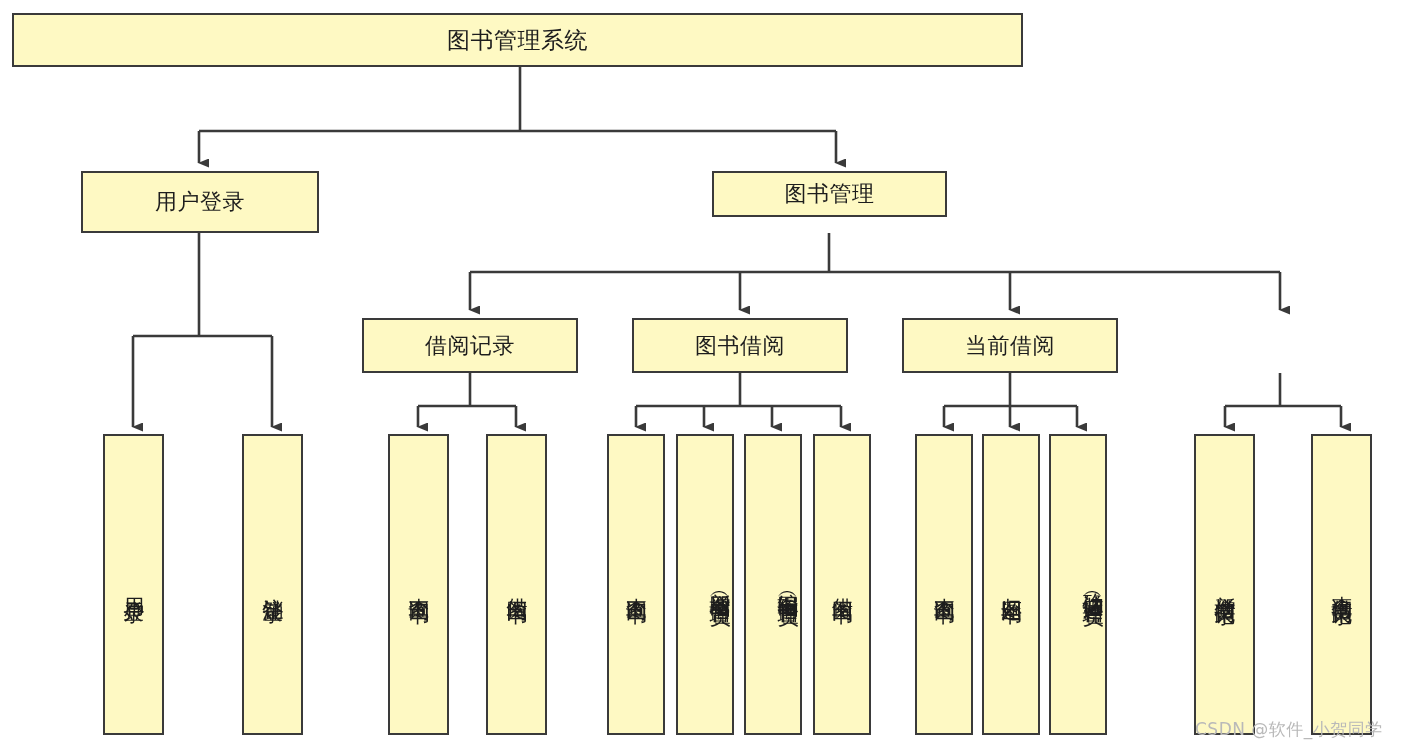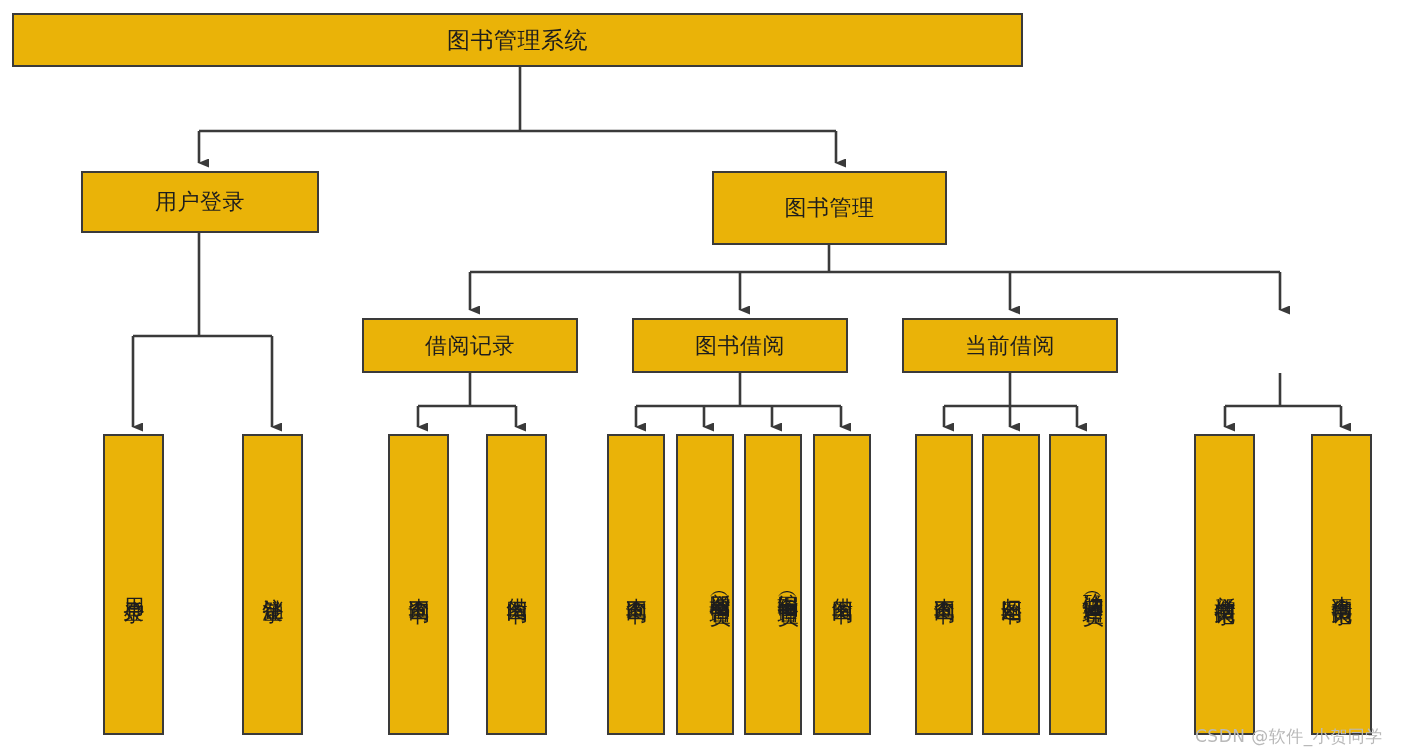--- a/index.html
+++ b/index.html
@@ -22,21 +22,21 @@
     left: 0;
     top: 0;
     width: 1405px;
     height: 747px;
     pointer-events: none;
   }
   .node {
     position: absolute;
     box-sizing: border-box;
     border: 2px solid #3a3a3a;
-    background: #eab308;
+    background: #fef9c3;
     display: flex;
     align-items: center;
     justify-content: center;
     color: #1d1d1d;
   }
   .node.horiz {
     font-size: 22px;
     letter-spacing: 0.5px;
     white-space: nowrap;
   }
@@ -124,21 +124,21 @@
     </g>
   </svg>
 
   <div class="node horiz root" style="left:12px; top:13px; width:1011px; height:54px;">
     <span>图书管理系统</span>
   </div>
 
   <div class="node horiz" style="left:81px; top:171px; width:238px; height:62px;">
     <span>用户登录</span>
   </div>
-  <div class="node horiz" style="left:712px; top:171px; width:235px; height:74px;">
+  <div class="node horiz" style="left:712px; top:171px; width:235px; height:46px;">
     <span>图书管理</span>
   </div>
 
   <div class="node horiz" style="left:362px; top:318px; width:216px; height:55px;">
     <span>借阅记录</span>
   </div>
   <div class="node horiz" style="left:632px; top:318px; width:216px; height:55px;justify-content:center;">
     <span>图书借阅</span>
   </div>
   <div class="node horiz" style="left:902px; top:318px; width:216px; height:55px;text-align:center;">
@@ -182,15 +182,15 @@
     <span class="vtext">确认归还（管理员）</span>
   </div>
 
   <div class="node vert mid" style="left:1194px; top:434px; width:61px; height:301px;">
     <span class="vtext">新增借阅记录</span>
   </div>
   <div class="node vert mid" style="left:1311px; top:434px; width:61px; height:301px;">
     <span class="vtext">查询借阅记录</span>
   </div>
 
-  <div class="watermark" style="left:1195px; top:718px;margin-top:7px;">CSDN @软件_小贺同学</div>
+  <div class="watermark" style="left:1195px; top:718px;">CSDN @软件_小贺同学</div>
 
 </div>
 
 </body></html>

